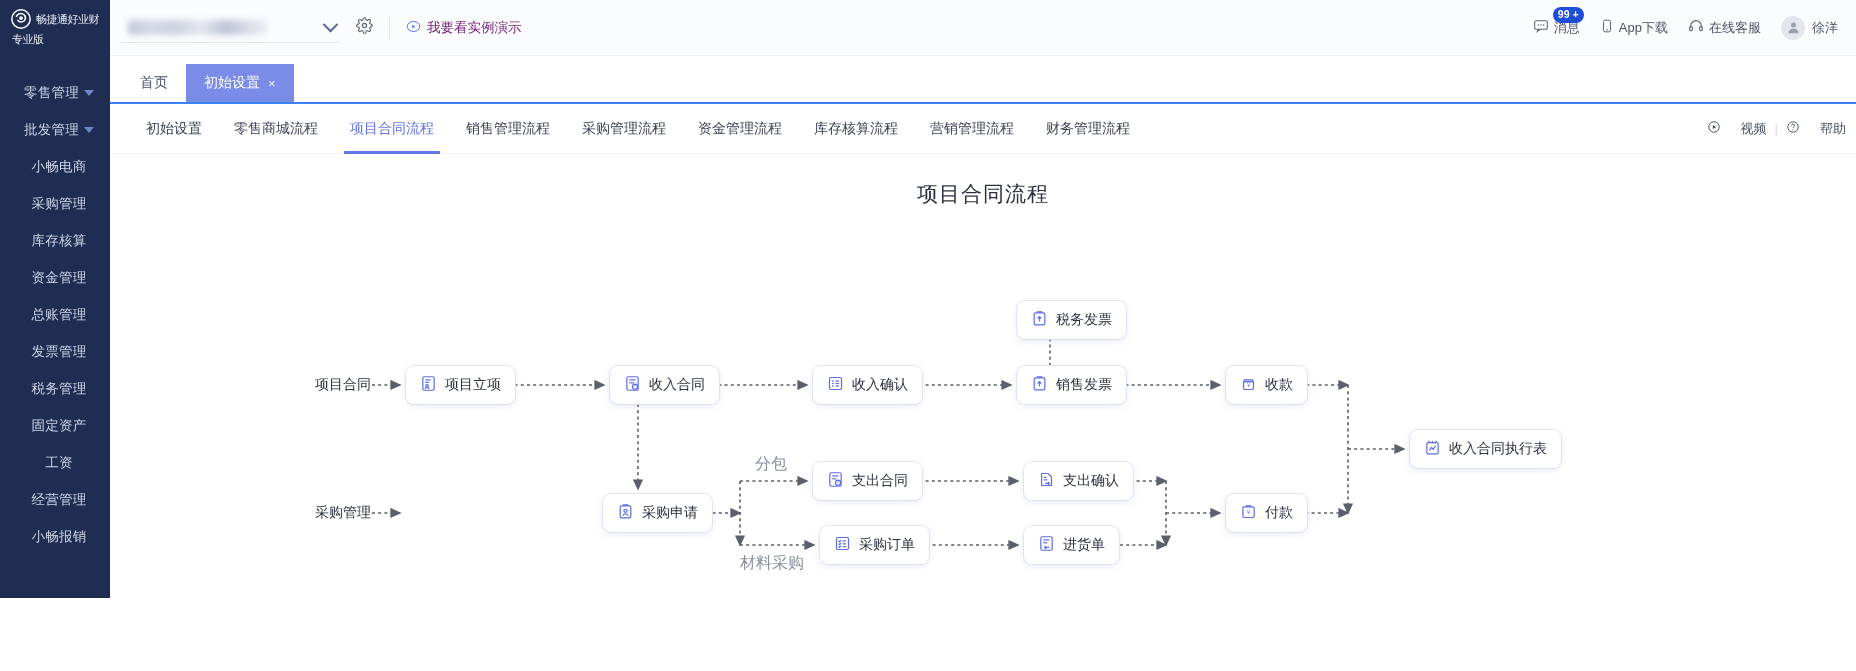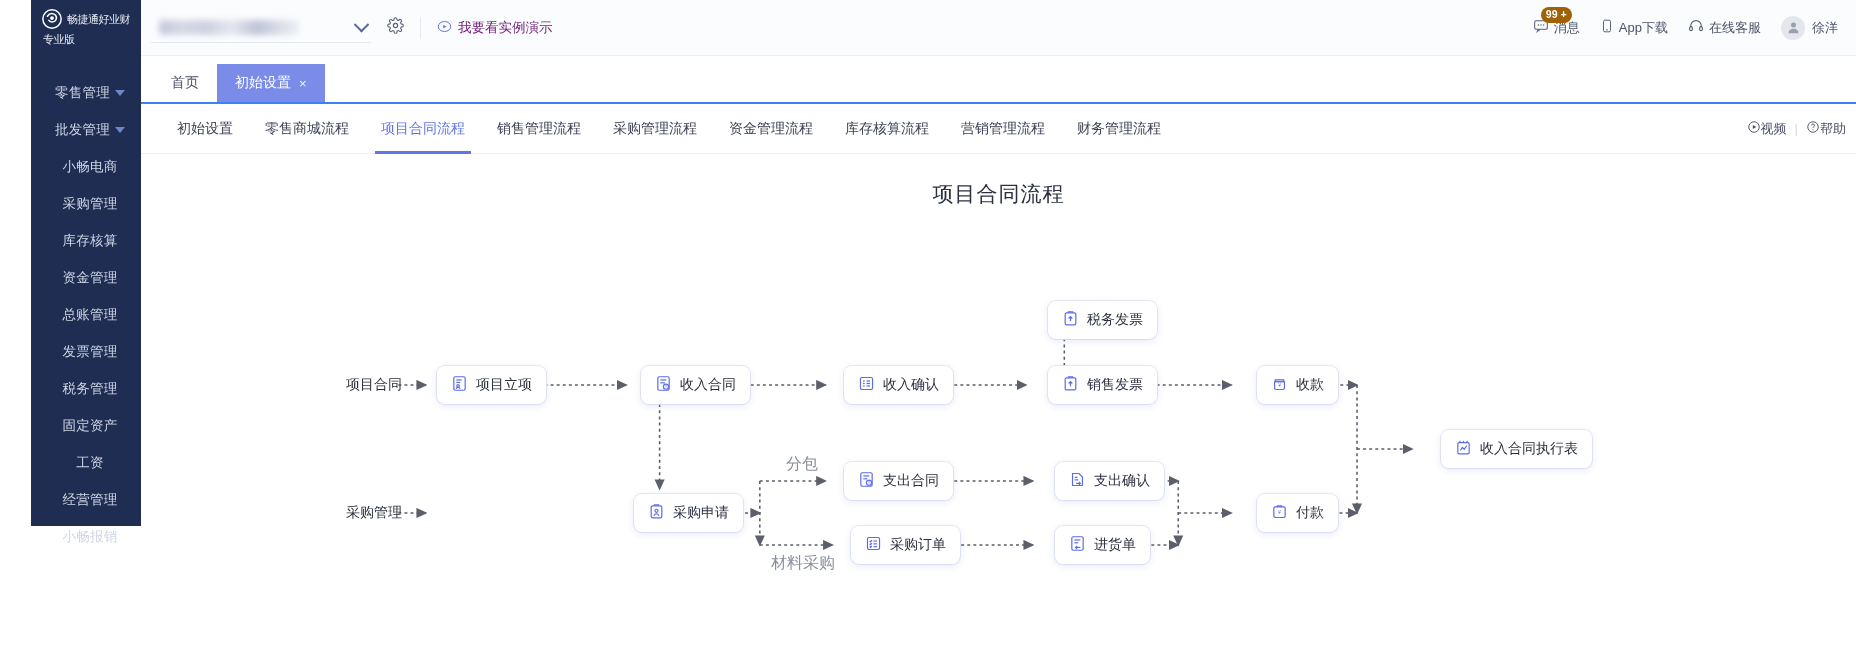--- a/index.html
+++ b/index.html
@@ -5,22 +5,22 @@
   * { box-sizing: border-box; margin: 0; padding: 0; }
   html, body {
     width: 1856px; height: 671px;
     font-family: "Liberation Sans", "DejaVu Sans", sans-serif;
     background: #ffffff; overflow: hidden;
   }
   .app { position: relative; width: 1856px; height: 671px; display: flex; }
 
   
   .sidebar {
-    width: 110px; height: 526px; background: #1f2d52;
-    flex: 0 0 110px; position: relative; margin-left: 31px;
+    width: 110px; height: 598px; background: #1f2d52;
+    flex: 0 0 110px; position: relative;
   }
   .brand {
     height: 64px; padding: 8px 8px 0 10px; position: relative;
   }
   .brand-row { display: flex; align-items: center; gap: 4px; }
   .brand-logo { width: 22px; height: 22px; flex: 0 0 22px; }
   .brand-name {
     color: #e8eaf2; font-size: 11px; white-space: nowrap;
     overflow: hidden; letter-spacing: -0.5px;
   }
@@ -67,21 +67,21 @@
   .demo-link {
     display: flex; align-items: center; gap: 6px; color: #701a75;
     font-size: 13.5px; cursor: pointer;
   }
   .hdr-right { margin-left: auto; display: flex; align-items: center; gap: 20px; }
   .hdr-btn {
     display: flex; align-items: center; gap: 5px; color: #4a5266;
     font-size: 13px; position: relative; cursor: pointer;
   }
   .badge {
-    position: absolute; top: -11px; left: 8px; background: #a16207;
+    position: absolute; top: -11px; left: 20px; background: #1d4ed8;
     color: #fff; font-size: 10.5px; line-height: 15px; height: 16px;
     padding: 0 5px; border-radius: 8px; font-weight: bold; white-space: nowrap;
   }
   .avatar-wrap { display: flex; align-items: center; gap: 7px; }
   .avatar {
     width: 24px; height: 24px; border-radius: 50%; background: #e4e6ec;
     display: flex; align-items: center; justify-content: center;
   }
   .user-name { color: #4a5266; font-size: 13px; }
 
@@ -110,21 +110,21 @@
   }
   .subtab.active { color: #6174e8; }
   .subtab.active::after {
     content: ""; position: absolute; left: 10px; right: 10px; bottom: 0;
     height: 2.5px; background: #6174e8;
   }
   .subtabs-right {
     margin-left: auto; display: flex; align-items: center; gap: 8px;
     padding-right: 10px; color: #4a5266; font-size: 13px;
   }
-  .mini-link { display: flex; align-items: center; gap: 0; cursor: pointer; }
+  .mini-link { display: flex; align-items: center; gap: 20px; cursor: pointer; }
   .mini-sep { color: #d6d9e2; }
 
   .diagram-title {
     text-align: center; font-size: 21px; color: #2b3040; margin-top: 26px;
     letter-spacing: 1px;
   }
 
   
   .canvas { position: relative; width: 100%; height: 430px; }
   .svg-layer {

